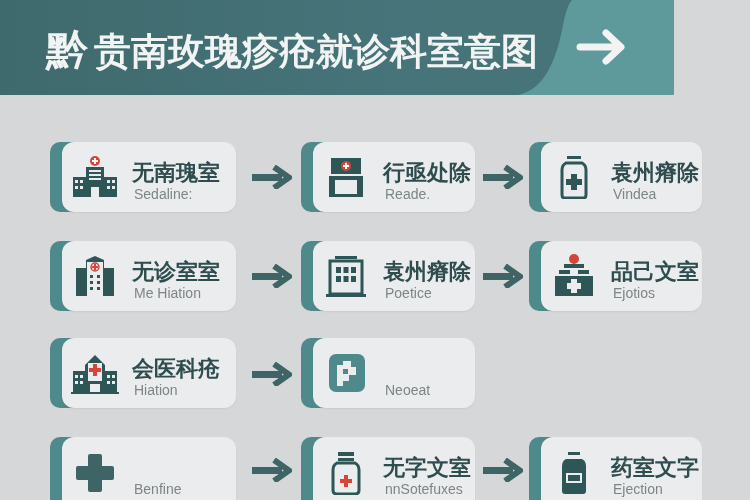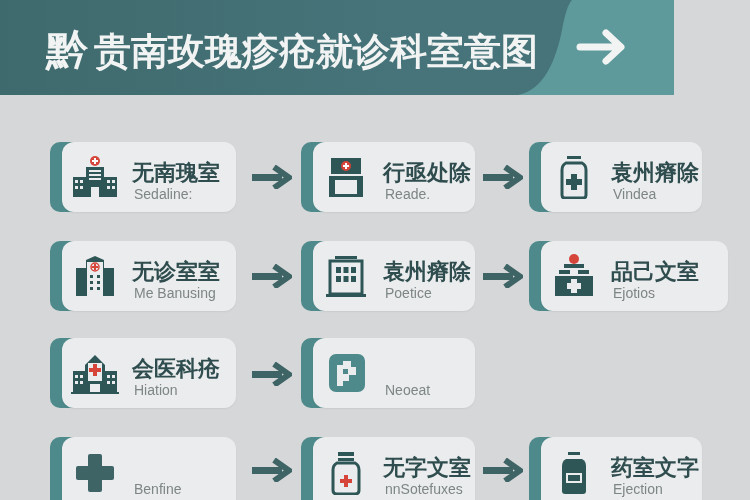--- a/index.html
+++ b/index.html
@@ -152,21 +152,21 @@
     <rect x="24" y="10" width="2" height="6" fill="#d6453a"></rect>
       <rect x="22" y="12" width="6" height="2" fill="#d6453a"></rect>
     <rect x="20" y="21" width="3" height="3" fill="#2f5656"></rect>
       <rect x="27" y="21" width="3" height="3" fill="#2f5656"></rect>
     <rect x="20" y="27" width="3" height="3" fill="#2f5656"></rect>
       <rect x="27" y="27" width="3" height="3" fill="#2f5656"></rect>
     <rect x="20" y="33" width="3" height="3" fill="#2f5656"></rect>
       <rect x="27" y="33" width="3" height="3" fill="#2f5656"></rect>
   </svg>
   <div class="label">无诊室室</div>
-  <div class="sub">Me Banusing</div>
+  <div class="sub">Me Hiation</div>
 </div>
 <svg class="arrow" style="left:252px; top:264px;">
     <use href="#flow-arrow"></use>
   </svg>
 
 <div class="card" style="left:301px; top:241px; width:174px;">
   <div class="tab"></div>
   <div class="body"></div>
   <svg class="icon" viewBox="0 0 50 44">
     <rect x="14" y="2" width="22" height="3" fill="#2f5656"></rect>
@@ -179,21 +179,21 @@
       <rect x="22.5" y="22" width="5" height="6" fill="#2f5656"></rect>
       <rect x="30" y="22" width="5" height="6" fill="#2f5656"></rect>
   </svg>
   <div class="label">袁州瘠除</div>
   <div class="sub">Poetice</div>
 </div>
 <svg class="arrow" style="left:483px; top:264px;">
     <use href="#flow-arrow"></use>
   </svg>
 
-<div class="card" style="left:529px; top:241px; width:199px;">
+<div class="card" style="left:529px; top:241px; width:173px;">
   <div class="tab"></div>
   <div class="body"></div>
   <svg class="icon" viewBox="0 0 50 44">
     <circle cx="25" cy="5" r="5" fill="#d6453a"></circle>
     <rect x="15" y="10" width="20" height="4" fill="#2f5656"></rect>
     <rect x="10" y="16" width="11" height="4" fill="#2f5656"></rect>
       <rect x="29" y="16" width="11" height="4" fill="#2f5656"></rect>
     <rect x="6" y="22" width="38" height="20" fill="#2f5656"></rect>
     <rect x="22" y="25" width="6" height="14" fill="#ebeced"></rect>
     <rect x="18" y="29" width="14" height="6" fill="#ebeced"></rect>

